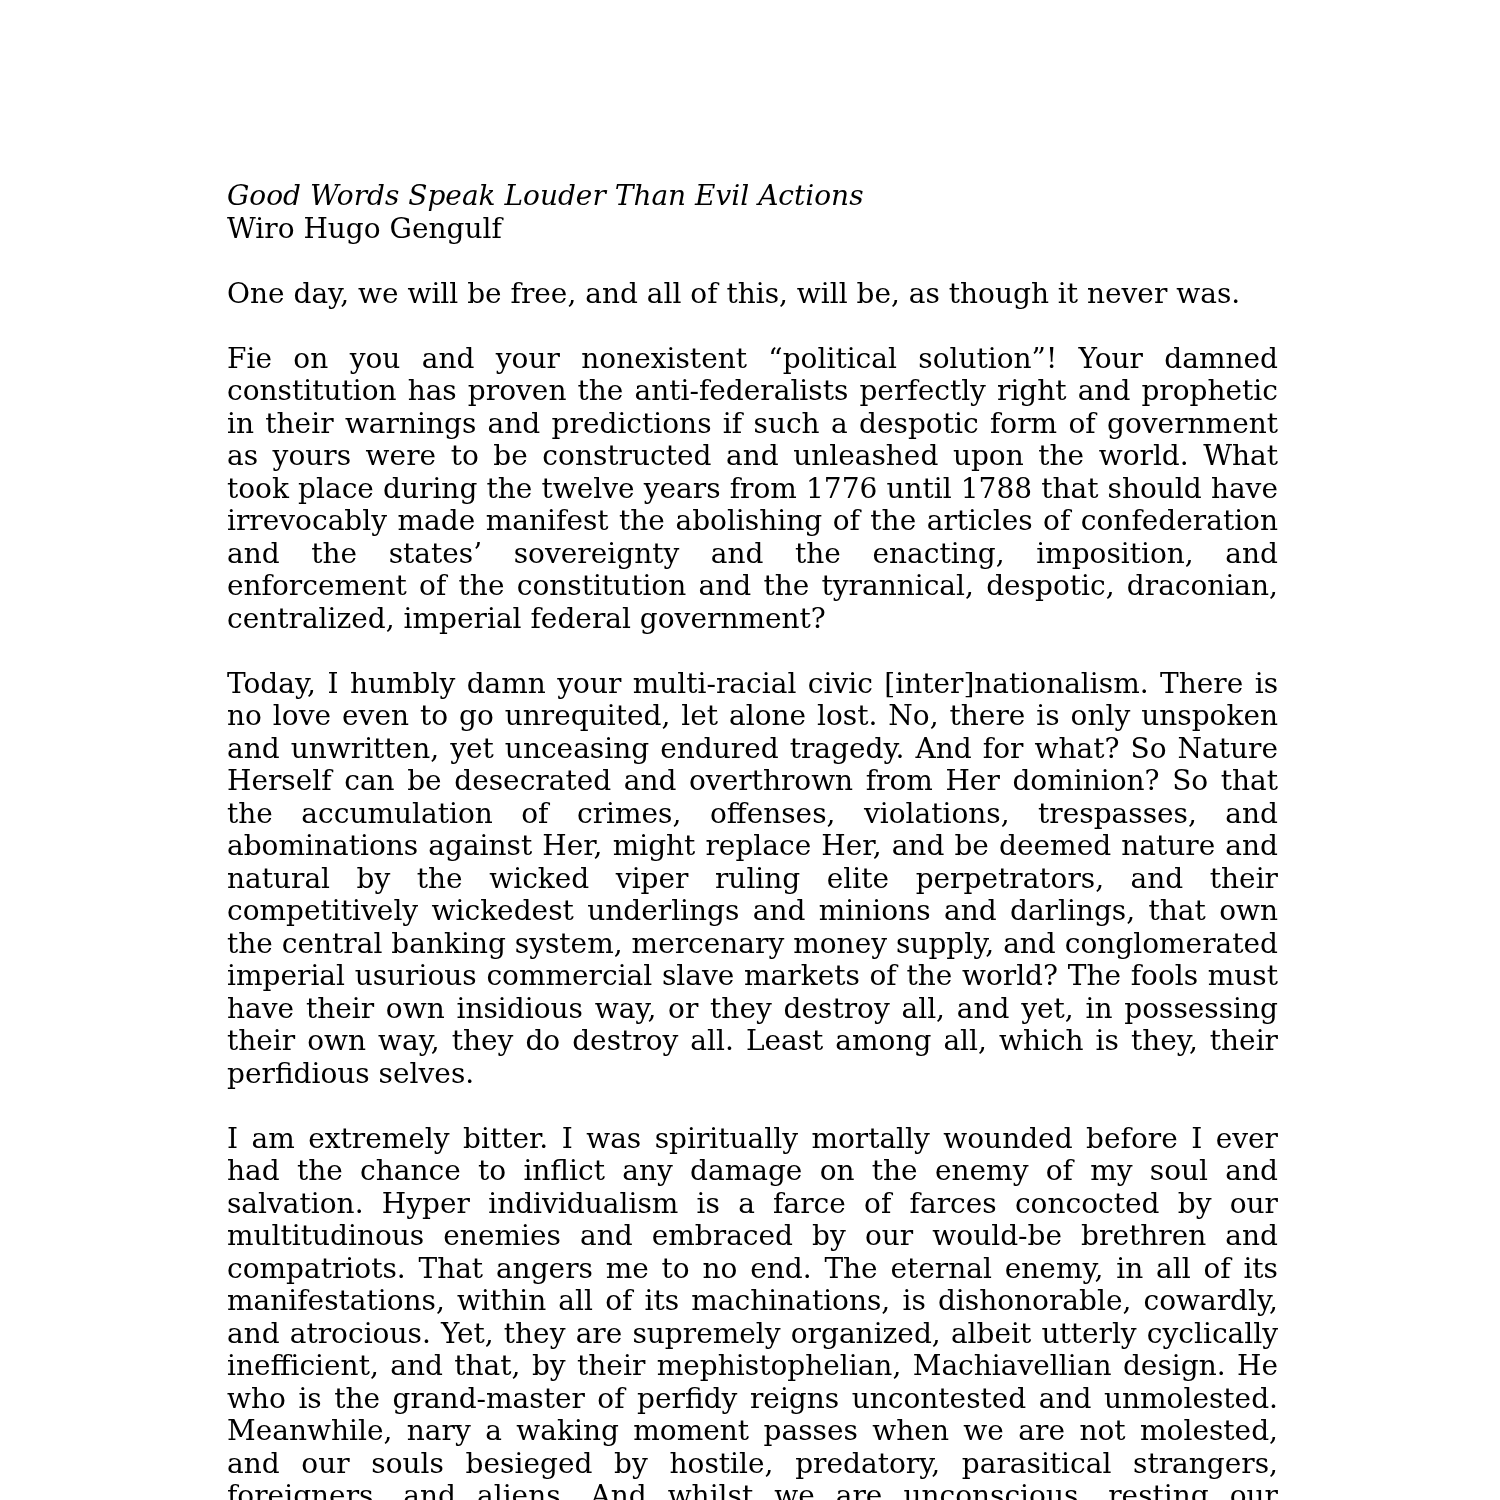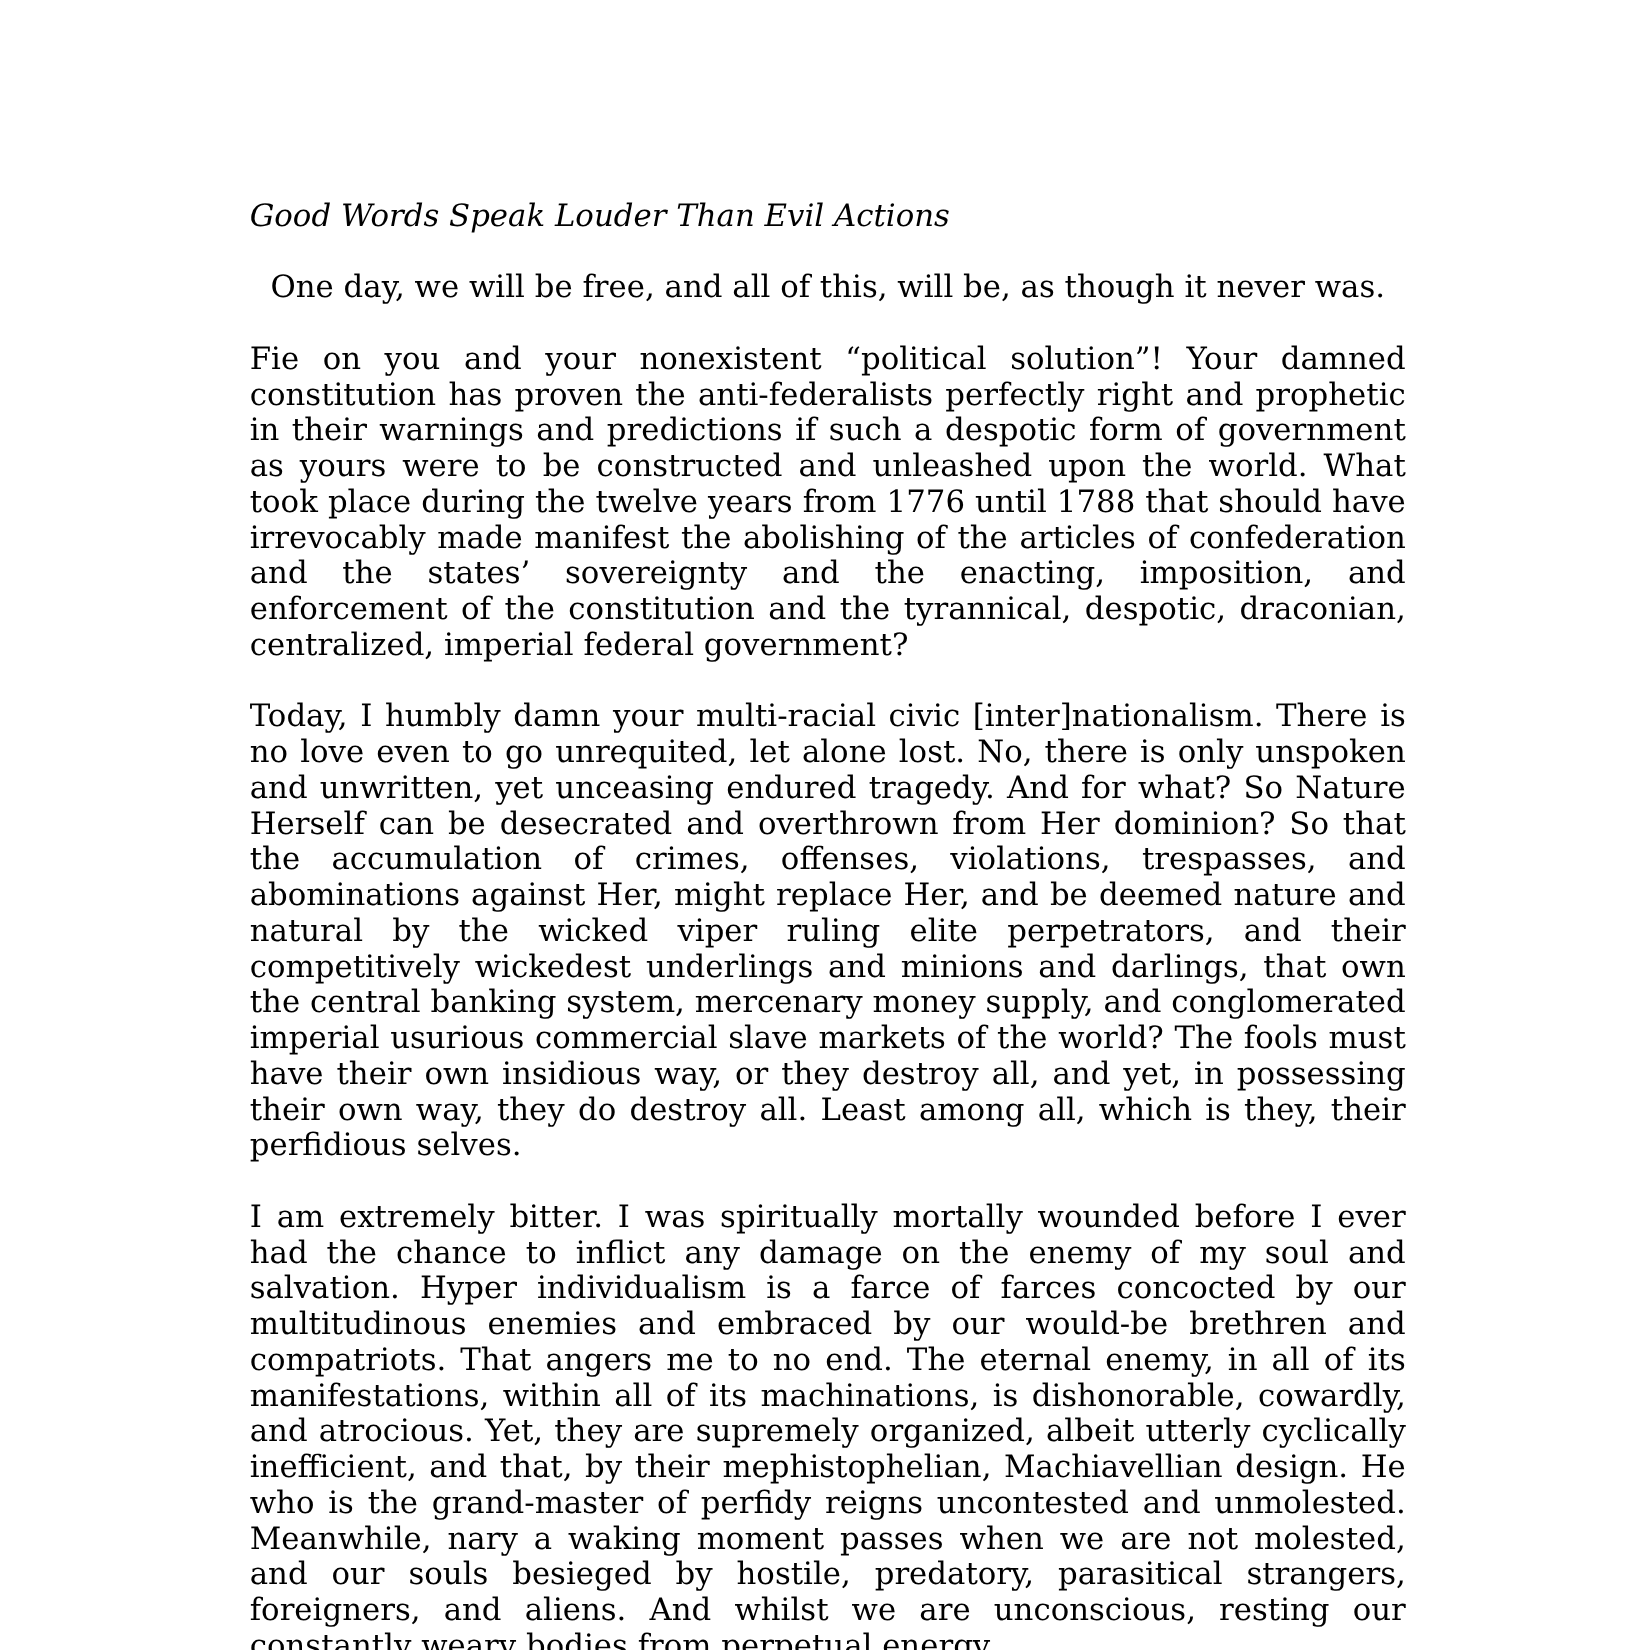--- a/index.html
+++ b/index.html
@@ -29,27 +29,28 @@
     }
     .title {
       font-style: italic;
     }
     .para {
       margin: 0;
       margin-top: 32.5px;
       text-align: justify;
     }
     .para.single {
-      text-align: center;
+      text-align: left;
       white-space: nowrap;
     }
   </style>
 </head>
 <body>
 
 <div class="page">
   <span class="header-line title">Good Words Speak Louder Than Evil Actions</span>
+  <span class="header-line">Wiro Hugo Gengulf</span>
 
   <p class="para single">One day, we will be free, and all of this, will be, as though it never was.</p>
   <p class="para">Fie on you and your nonexistent “political solution”! Your damned constitution has proven the anti-federalists perfectly right and prophetic in their warnings and predictions if such a despotic form of government as yours were to be constructed and unleashed upon the world. What took place during the twelve years from 1776 until 1788 that should have irrevocably made manifest the abolishing of the articles of confederation and the states’ sovereignty and the enacting, imposition, and enforcement of the constitution and the tyrannical, despotic, draconian, centralized, imperial federal government?</p>
   <p class="para">Today, I humbly damn your multi-racial civic [inter]nationalism. There is no love even to go unrequited, let alone lost. No, there is only unspoken and unwritten, yet unceasing endured tragedy. And for what? So Nature Herself can be desecrated and overthrown from Her dominion? So that the accumulation of crimes, offenses, violations, trespasses, and abominations against Her, might replace Her, and be deemed nature and natural by the wicked viper ruling elite perpetrators, and their competitively wickedest underlings and minions and darlings, that own the central banking system, mercenary money supply, and conglomerated imperial usurious commercial slave markets of the world? The fools must have their own insidious way, or they destroy all, and yet, in possessing their own way, they do destroy all. Least among all, which is they, their perfidious selves.</p>
   <p class="para">I am extremely bitter. I was spiritually mortally wounded before I ever had the chance to inflict any damage on the enemy of my soul and salvation. Hyper individualism is a farce of farces concocted by our multitudinous enemies and embraced by our would-be brethren and compatriots. That angers me to no end. The eternal enemy, in all of its manifestations, within all of its machinations, is dishonorable, cowardly, and atrocious. Yet, they are supremely organized, albeit utterly cyclically inefficient, and that, by their mephistophelian, Machiavellian design. He who is the grand-master of perfidy reigns uncontested and unmolested. Meanwhile, nary a waking moment passes when we are not molested, and our souls besieged by hostile, predatory, parasitical strangers, foreigners, and aliens. And whilst we are unconscious, resting our constantly weary bodies from perpetual energy</p>
 </div>
 
 </body></html>

